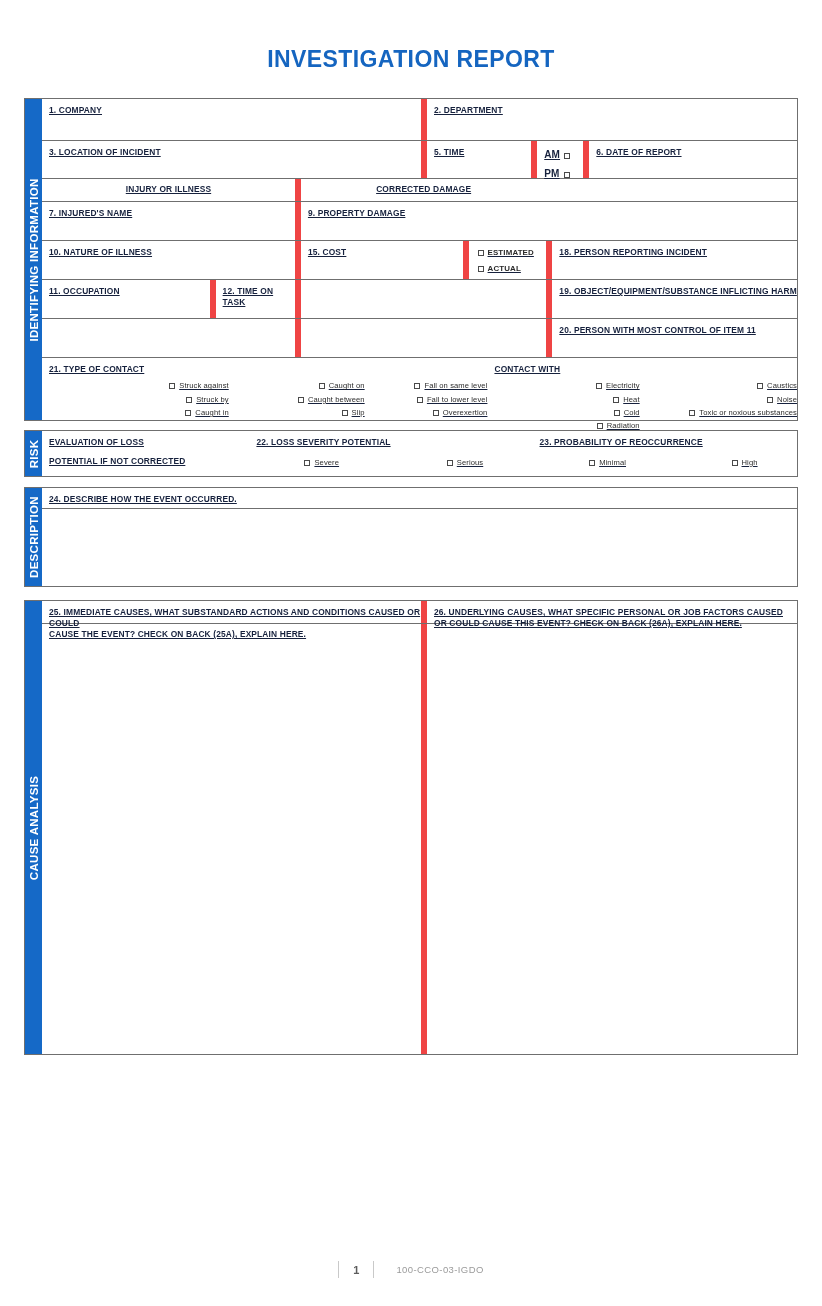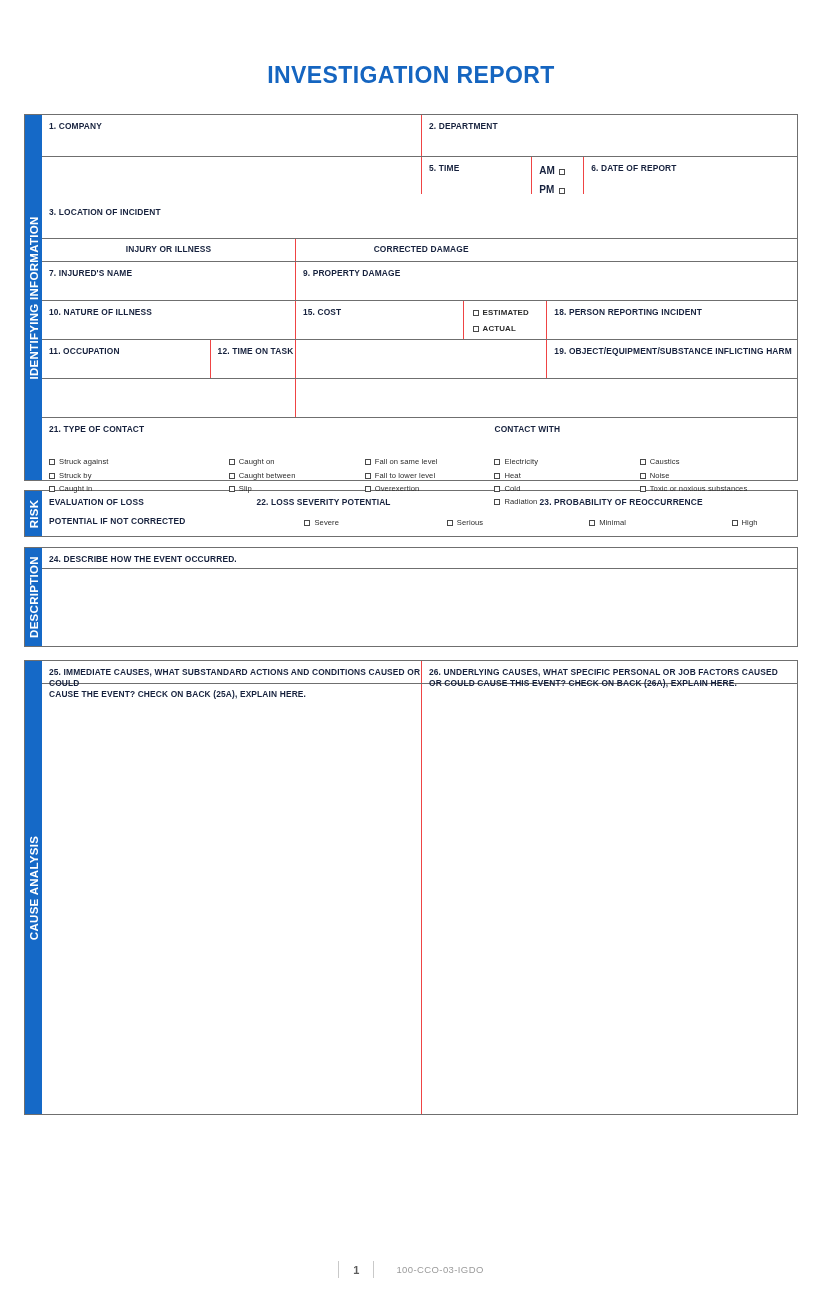--- a/index.html
+++ b/index.html
@@ -14,21 +14,21 @@
     position: relative;
   }
 
   
   .doc-title {
     text-align: center;
     color: #1565c0;
     font-size: 23px;
     font-weight: bold;
     letter-spacing: 0.4px;
-    padding-top: 64px;
+    padding-top: 48px;
     padding-bottom: 0;
     line-height: 1;
   }
 
   
   .block {
     display: flex;
     margin: 0 24px 0 24px;
     border: 1px solid #6f6f6f;
     background: #fff;
@@ -44,25 +44,25 @@
     left: 50%;
     top: 50%;
     transform: translate(-50%,-50%) rotate(-90deg);
     transform-origin: center center;
     white-space: nowrap;
     color: #ffffff;
     font-size: 11.5px;
     font-weight: bold;
     letter-spacing: 0.3px;
   }
-  .body-col { flex: 1 1 auto; min-width: 0; }
+  .body-col { flex: 1 1 auto; min-width: 0; text-decoration: underline; }
 
   .row { display: flex; }
   .bt { border-top: 1px solid #6f6f6f; }
-  .bl { border-left: 1px solid #ef4444; }
+  .bl { border-left: 6px solid #ef4444; }
 
   .cell {
     position: relative;
     padding: 6px 0 0 7px;
     font-size: 8.4px;
     font-weight: bold;
     letter-spacing: 0.15px;
     line-height: 1.35;
     min-width: 0;
   }
@@ -93,21 +93,21 @@
     color: #2b2b2b;
   }
   .ampm { font-size: 10px; font-weight: bold; line-height: 1.9; }
   .ampm .cb { margin-right: 0; margin-left: 4px; }
   .estact { font-size: 7.9px; font-weight: bold; line-height: 2.0; color:#2b2b2b; }
 
   
   .contact-head {
     font-size: 8.4px; font-weight: bold; letter-spacing:0.15px;
   }
-  .optcols { display: flex; margin-top: 20px; }
+  .optcols { display: flex; margin-top: 4px; text-align: right; }
   .optcol { flex: 0 0 auto; }
 
   
   .risk-line1, .risk-line2 { display: flex; align-items: flex-start; }
   .risk-lbl { font-size: 8.4px; font-weight: bold; letter-spacing:0.15px; }
 
   
   .desc-head { height: 20px; }
   .desc-area { height: 78px; }
 
@@ -145,21 +145,21 @@
     <div class="row">
       <div class="cell h-top" style="flex:0 0 50.2%;">
         <span>1. COMPANY</span>
       </div>
       <div class="cell h-top bl" style="flex:1 1 auto;">
         <span>2. DEPARTMENT</span>
       </div>
     </div>
 
     <div class="row bt">
-      <div class="cell h-date" style="flex:0 0 50.2%;margin-top:44px;">
+      <div class="cell h-date" style="flex:0 0 50.2%;">
         <span>3. LOCATION OF INCIDENT</span>
       </div>
       <div class="cell h-date bl" style="flex:0 0 14.6%;">
         <span>5. TIME</span>
       </div>
       <div class="cell h-date bl" style="flex:0 0 6.9%; padding-top:4px;">
         <div class="ampm"><span>AM</span><span class="cb"></span></div>
         <div class="ampm"><span>PM</span><span class="cb"></span></div>
       </div>
       <div class="cell h-date bl" style="flex:1 1 auto;">
@@ -211,20 +211,23 @@
       </div>
       <div class="cell h-std bl" style="flex:0 0 33.3%;"></div>
       <div class="cell h-std bl" style="flex:1 1 auto;">
         <span>19. OBJECT/EQUIPMENT/SUBSTANCE INFLICTING HARM</span>
       </div>
     </div>
 
     <div class="row bt">
       <div class="cell h-std" style="flex:0 0 33.5%;"></div>
       <div class="cell h-std bl" style="flex:0 0 33.3%;"></div>
+      <div class="cell h-std bl" style="flex:1 1 auto;">
+        <span>20. PERSON WITH MOST CONTROL OF ITEM 11</span>
+      </div>
     </div>
 
     <div class="row bt">
       <div class="cell h-contact" style="flex:0 0 59%; padding-top:6px;">
         <div>21. TYPE OF CONTACT</div>
         <div class="optcols">
           <div class="optcol" style="flex:0 0 41%;">
             <div class="opt"><span class="cb"></span><span>Struck against</span></div>
             <div class="opt"><span class="cb"></span><span>Struck by</span></div>
             <div class="opt"><span class="cb"></span><span>Caught in</span></div>

